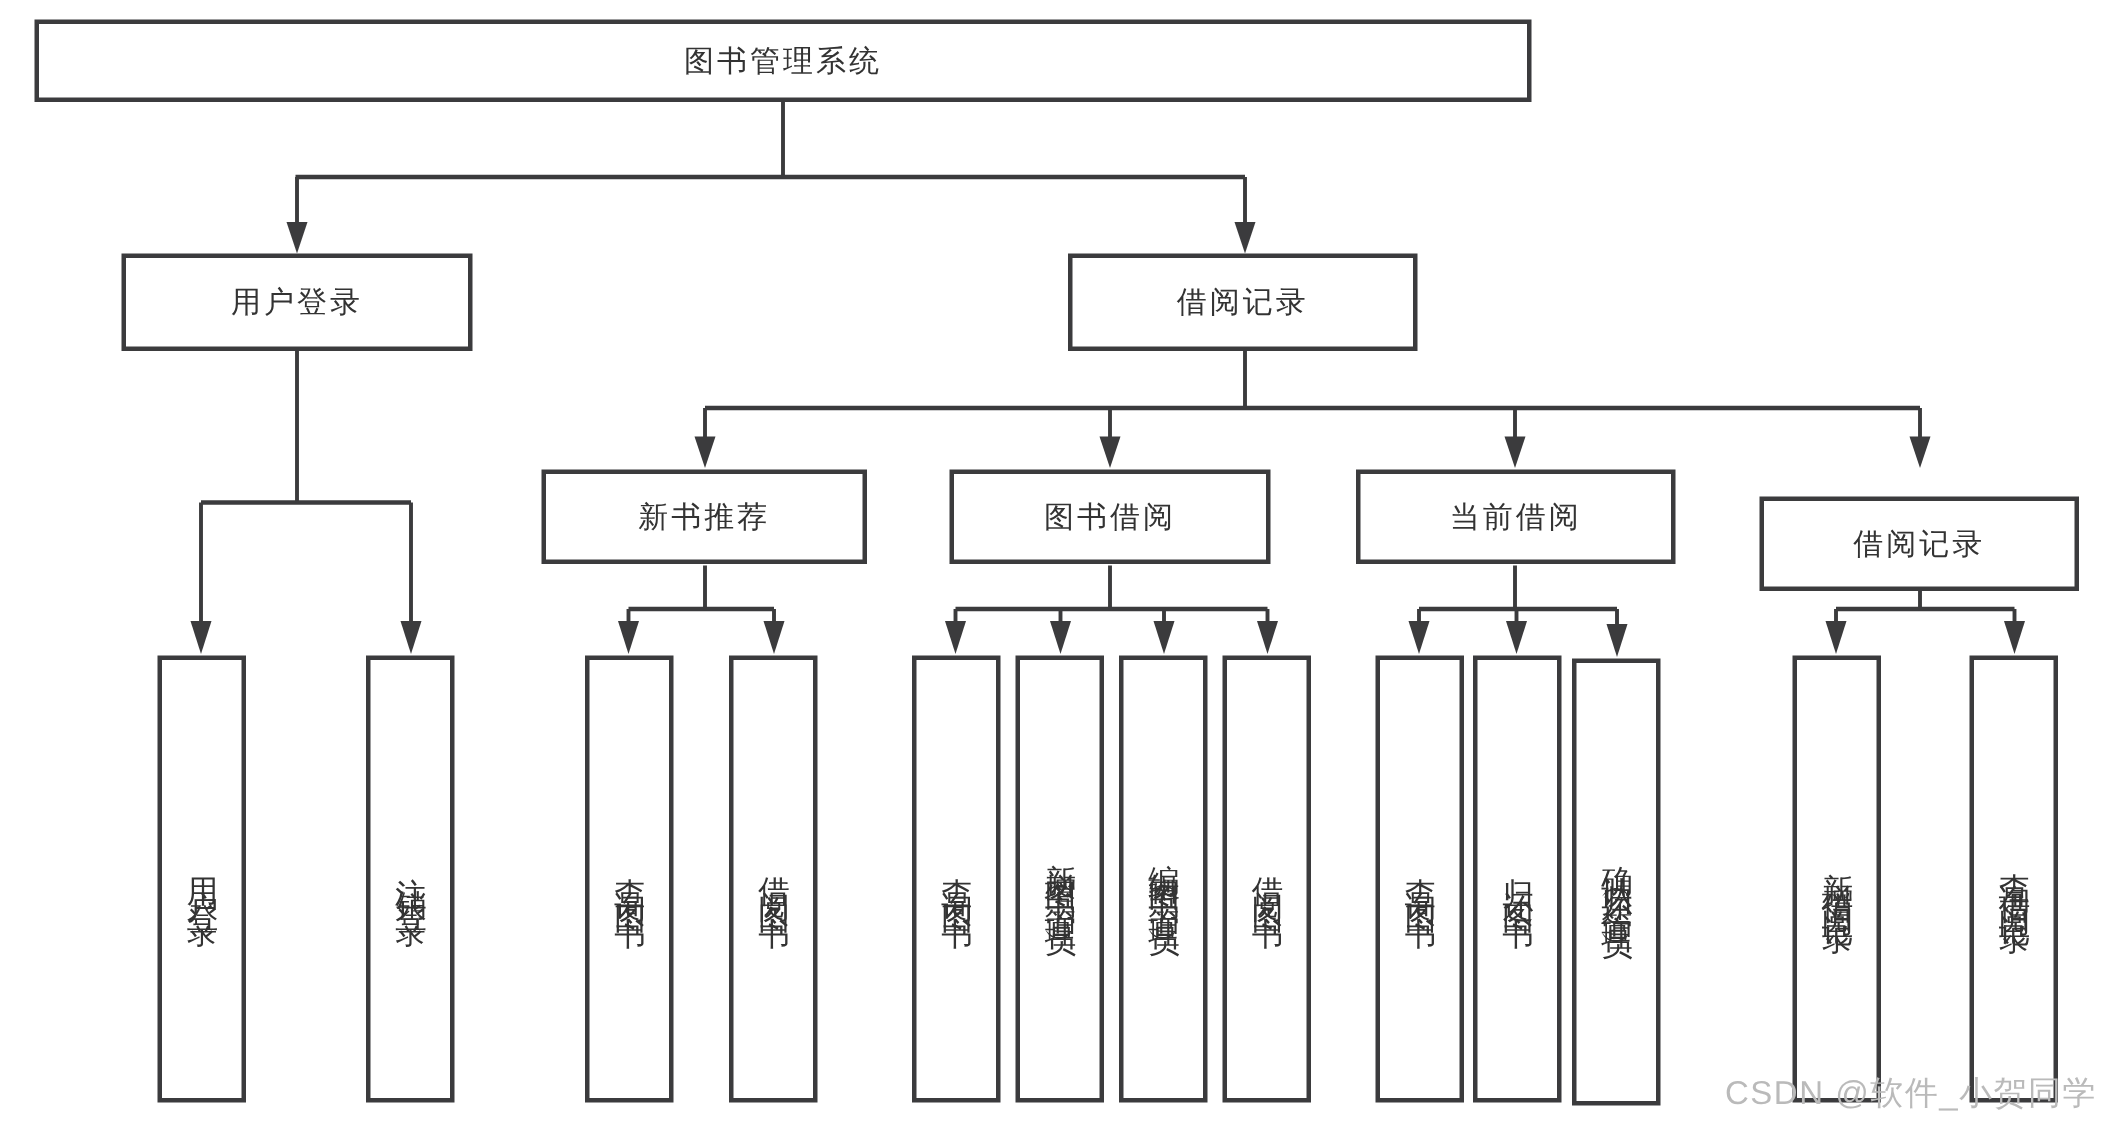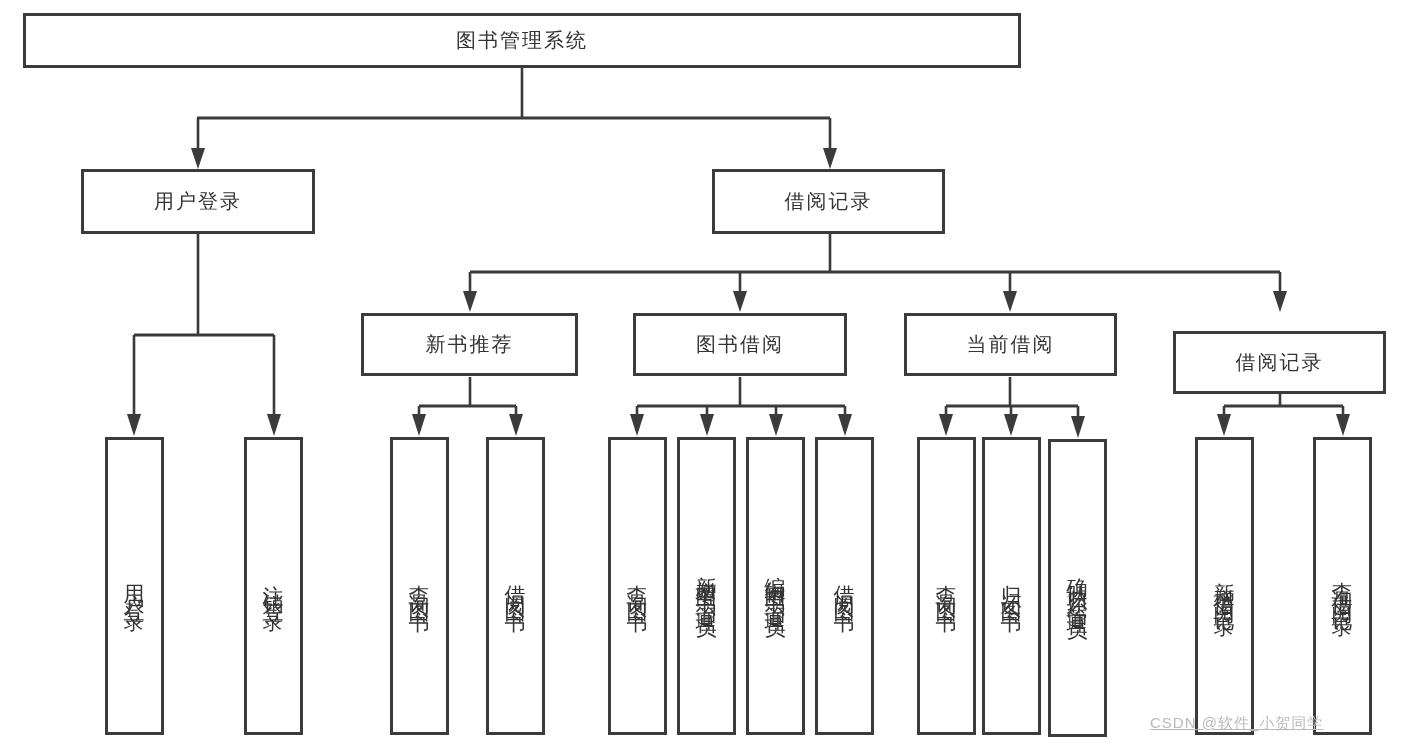--- a/index.html
+++ b/index.html
@@ -50,25 +50,24 @@
     text-orientation: mixed;
     font-size: 21px;
     letter-spacing: 9px;
     line-height: 1;
     color: #333333;
   }
   .watermark {
     position: absolute;
     left: 1150px;
     top: 714px;
-    font-size: 15px;
+    font-size: 22px;
     color: #bababa;
     letter-spacing: 1px;
     white-space: nowrap;
-    text-decoration: underline;
   }
 </style>
 </head>
 <body>
 
 <div id="canvas">
 
   <svg id="connectors" viewBox="0 0 1405 747" xmlns="http://www.w3.org/2000/svg">
 
     <g stroke="#3b3b3d" stroke-width="2.6" fill="#3b3b3d">

